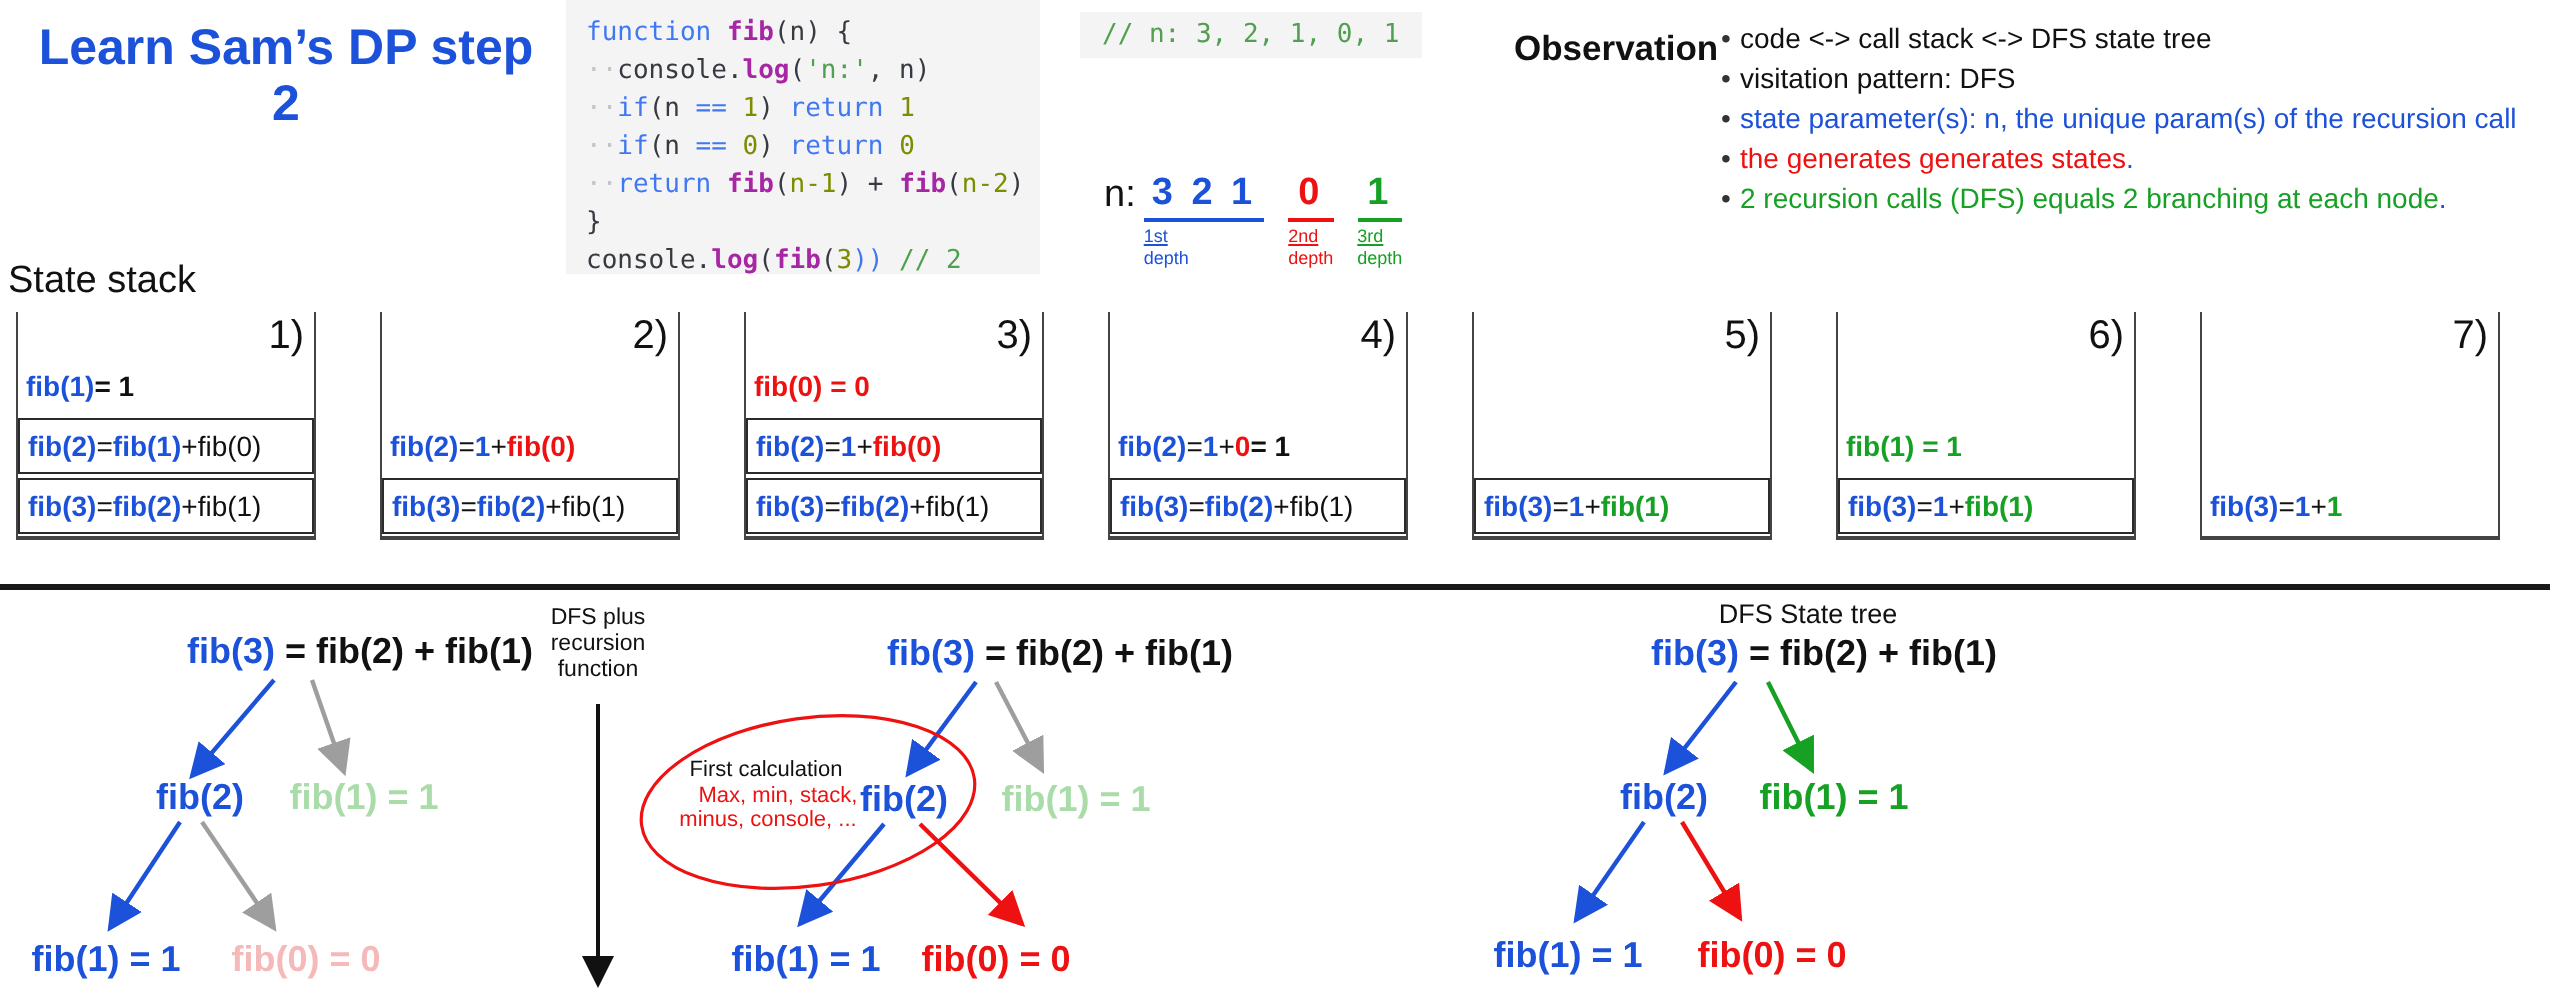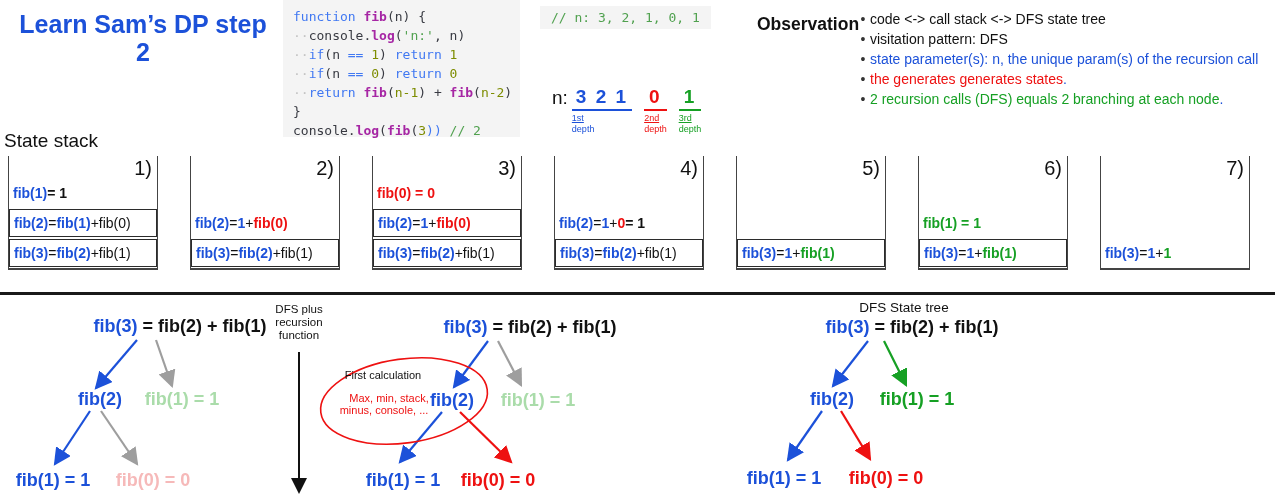--- a/index.html
+++ b/index.html
@@ -261,21 +261,21 @@
       <line x1="822" y1="411" x2="788" y2="460" stroke="#1c51d9" stroke-width="2.2" marker-end="url(#ah0)"></line>
       <line x1="841" y1="411" x2="870" y2="459" stroke="#ee1111" stroke-width="2.2" marker-end="url(#ah2)"></line>
       <line x1="299" y1="352" x2="299" y2="492" stroke="#111111" stroke-width="2" marker-end="url(#ah4)"></line>
     </svg>
   <div class="tree-layer" id="tree-layer">
       <div class="tnode" style="left: 180px; top: 326px;"><span style="color: rgb(28, 81, 217); font-weight: 700;">fib(3)</span><span style="color: rgb(17, 17, 17); font-weight: 700;"> = fib(2) + fib(1)</span></div>
       <div class="tnode" style="left: 100px; top: 399px;"><span style="color: rgb(28, 81, 217); font-weight: 700;">fib(2)</span></div>
       <div class="tnode" style="left: 182px; top: 399px;"><span style="color: rgb(170, 220, 170); font-weight: 700;">fib(1) = 1</span></div>
       <div class="tnode" style="left: 53px; top: 480px;"><span style="color: rgb(28, 81, 217); font-weight: 700;">fib(1) = 1</span></div>
       <div class="tnode" style="left: 153px; top: 480px;"><span style="color: rgb(246, 185, 185); font-weight: 700;">fib(0) = 0</span></div>
-      <div class="tlabel" style="left: 383px; top: 375px; color: rgb(17, 17, 17); font-size: 11px;">First calculation</div>
+      <div class="tlabel" style="left: 383px; top: 385px; color: rgb(17, 17, 17); font-size: 11px;">First calculation</div>
       <div class="tlabel" style="left: 389px; top: 398px; color: rgb(238, 17, 17); font-size: 11px;">Max, min, stack,</div>
       <div class="tlabel" style="left: 384px; top: 410px; color: rgb(238, 17, 17); font-size: 11px;">minus, console, ...</div>
       <div class="tnode" style="left: 530px; top: 327px;"><span style="color: rgb(28, 81, 217); font-weight: 700;">fib(3)</span><span style="color: rgb(17, 17, 17); font-weight: 700;"> = fib(2) + fib(1)</span></div>
       <div class="tnode" style="left: 452px; top: 400px;"><span style="color: rgb(28, 81, 217); font-weight: 700;">fib(2)</span></div>
       <div class="tnode" style="left: 538px; top: 400px;"><span style="color: rgb(170, 220, 170); font-weight: 700;">fib(1) = 1</span></div>
       <div class="tnode" style="left: 403px; top: 480px;"><span style="color: rgb(28, 81, 217); font-weight: 700;">fib(1) = 1</span></div>
       <div class="tnode" style="left: 498px; top: 480px;"><span style="color: rgb(238, 17, 17); font-weight: 700;">fib(0) = 0</span></div>
       <div class="tlabel" style="left: 904px; top: 307px; color: rgb(17, 17, 17); font-size: 13.5px;">DFS State tree</div>
       <div class="tnode" style="left: 912px; top: 327px;"><span style="color: rgb(28, 81, 217); font-weight: 700;">fib(3)</span><span style="color: rgb(17, 17, 17); font-weight: 700;"> = fib(2) + fib(1)</span></div>
       <div class="tnode" style="left: 832px; top: 399px;"><span style="color: rgb(28, 81, 217); font-weight: 700;">fib(2)</span></div>

